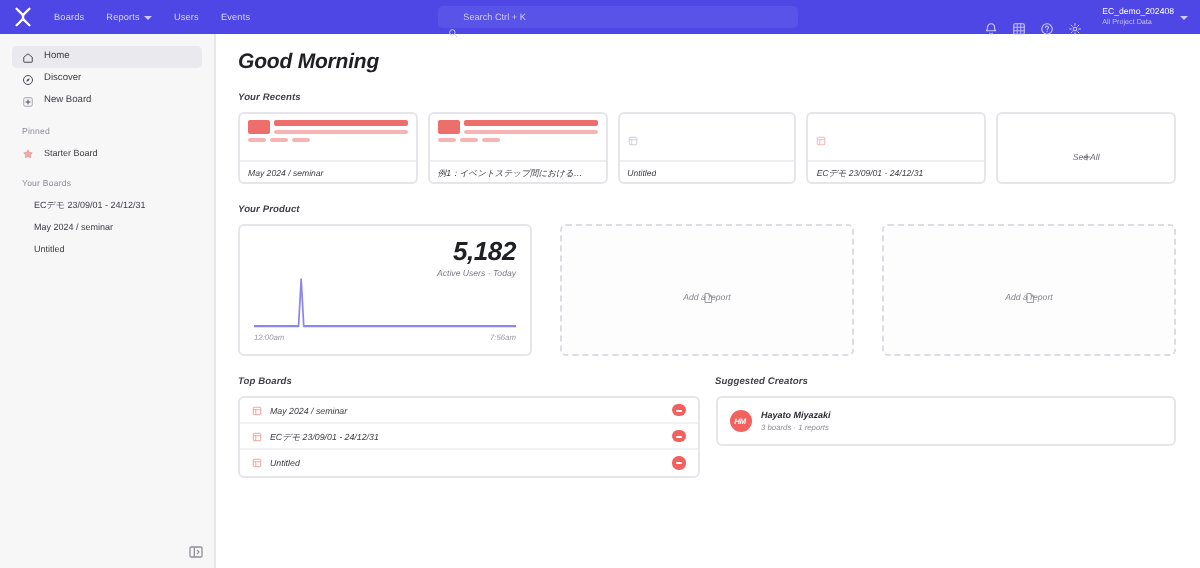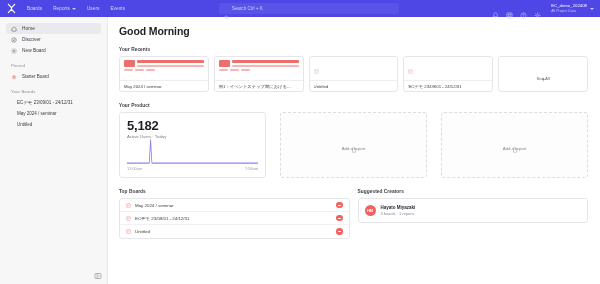--- a/index.html
+++ b/index.html
@@ -92,20 +92,21 @@
     position: absolute; bottom: 4px; right: 5px;
     width: 8px; height: 8px; display: flex; align-items: center; justify-content: center;
   }
 
   
   .main {
     flex: 1; background: #ffffff;
     padding: 8px 12px 0 11px;
     overflow: hidden;
     position: relative;
+    font-style: italic;
   }
   .greeting { font-size: 10.5px; font-weight: bold; color: #1f2024; letter-spacing: -.1px; margin-bottom: 10px; }
   .sec-title { font-size: 4.8px; font-weight: bold; color: #40414a; margin-bottom: 4px; letter-spacing: .05px; }
 
   
   .recents { display: flex; gap: 5px; margin-bottom: 11px; }
   .rcard {
     flex: 1 1 0; min-width: 0;
     height: 36px;
     border: 1px solid #e6e6ea; border-radius: 3px;
@@ -126,21 +127,21 @@
   .sk-row { display: flex; gap: 2px; align-items: flex-start; }
   .sk { background: #f08a86; border-radius: 1px; }
   .sk.dark { background: #ec6f6b; }
   .sk.light { background: #f6b5b2; }
   .mini-ico { width: 5px; height: 5px; display: block; }
   .rcard.seeall { align-items: center; justify-content: center; }
   .seeall-inner { display: flex; flex-direction: column; align-items: center; gap: 3px; }
   .seeall-txt { font-size: 4.3px; color: #6a6a74; }
 
   
-  .product-row { display: flex; gap: 14px; margin-bottom: 11px; }
+  .product-row { display: flex; gap: 14px; margin-bottom: 11px; text-align: right; }
   .pcard {
     flex: 1 1 0; min-width: 0; height: 66px;
     border: 1px solid #e6e6ea; border-radius: 3px;
     background: #fff; position: relative;
     padding: 6px 7px;
     display: flex; flex-direction: column;
   }
   .bignum { font-size: 13px; font-weight: bold; color: #1f2024; letter-spacing: -.2px; line-height: 1.1; }
   .bigsub { font-size: 4.3px; color: #7b7b86; margin-top: 1px; }
   .chart { flex: 1; position: relative; margin-top: 4px; }

